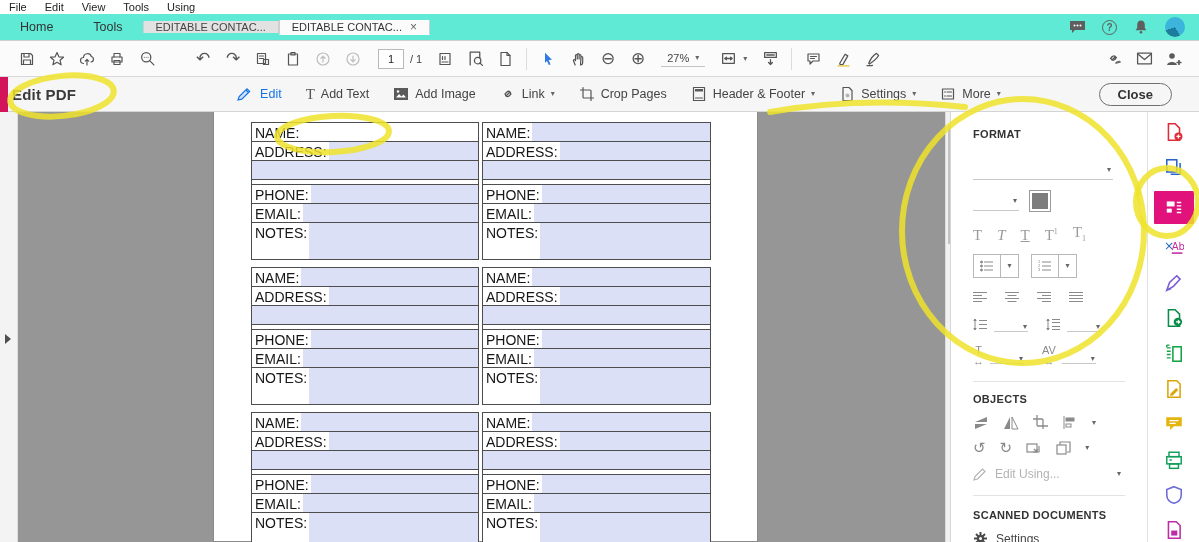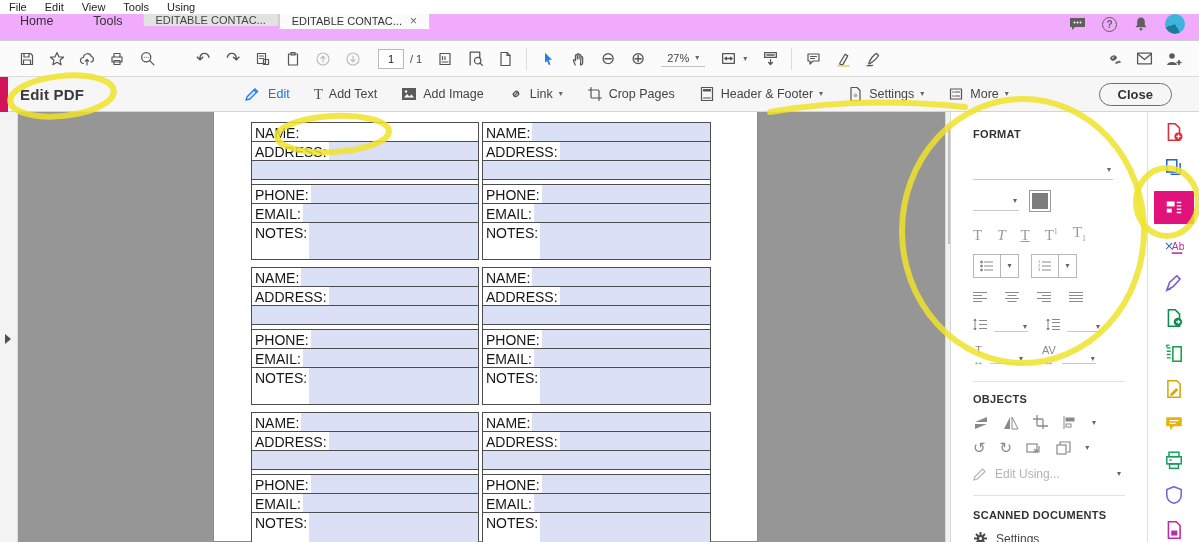--- a/index.html
+++ b/index.html
@@ -10,21 +10,21 @@
   html,body{width:1199px;height:542px;overflow:hidden}
   body{font-family:"Liberation Sans",sans-serif;background:#fff;position:relative}
   svg{display:block}
   .ic{stroke:var(--ink);fill:none;stroke-width:1.2;stroke-linecap:round;stroke-linejoin:round}
 
   
   .menubar{height:14px;display:flex;align-items:center;background:#fff;font-size:11px;color:#222}
   .menubar span{padding:0 9px;cursor:default}
 
   
-  .tabbar{height:27px;background:#f0abfc;border-bottom:1px solid #cfcfcf;display:flex;align-items:flex-start;font-size:12.5px;color:#333}
+  .tabbar{height:27px;background:#5eead4;border-bottom:1px solid #cfcfcf;display:flex;align-items:center;font-size:12.5px;color:#333}
   .tabbtn{display:flex;align-items:center;padding:0 20px}
   .doctab{display:flex;align-items:center;gap:8px;padding:0 12px;font-size:11px;color:#444;background:#e2e2e2;border-left:1px solid #cfcfcf;border-right:1px solid #cfcfcf;min-width:128px;justify-content:center}
   .doctab.active{background:#fbfbfb;margin-bottom:-1px;border-bottom:1px solid #fbfbfb;color:#333}
   .doctab .x{font-size:12px;color:#666}
   .tabright{margin-left:auto;display:flex;align-items:center;gap:16px;padding-right:14px}
   .qcircle{width:15px;height:15px;border:1.4px solid #5f5f5f;border-radius:50%;font-size:10px;color:#5f5f5f;display:flex;align-items:center;justify-content:center;font-weight:bold}
   .avatar{width:20px;height:20px;border-radius:50%;background:conic-gradient(from 150deg,#1d7c9c 0 100deg,#3cb4dc 100deg 360deg)}
 
   
   .toolbar{height:36px;background:#fbfbfb;border-bottom:1px solid #d9d9d9;display:flex;align-items:center;padding-left:12px}
@@ -33,21 +33,21 @@
   .tbtn.dis{color:#bdbdbd}
   .vsep{width:1px;height:22px;background:#dcdcdc;margin:0 6px}
   .pageinput{width:26px;height:20px;border:1px solid #b9b9b9;background:#fff;text-align:center;font-size:11px;color:#222;margin:0 6px 0 10px}
   .pagetotal{font-size:11px;color:#444;margin-right:8px}
   .zoombox{display:flex;align-items:center;gap:6px;border-bottom:1px solid #c4c4c4;padding:2px 6px;margin:0 8px;font-size:11px;color:#444}
   .caret{font-size:8px;color:#666;line-height:1}
 
   
   .editbar{height:35px;background:#f6f6f6;border-bottom:1px solid #d4d4d4;display:flex;align-items:center;position:relative}
   .modebar{position:absolute;left:0;top:0;width:8px;height:35px;background:var(--accent)}
-  .editbar .title{margin-left:20px;font-size:15px;font-weight:bold;color:#3a3a3a;letter-spacing:.2px}
+  .editbar .title{margin-left:12px;font-size:15px;font-weight:bold;color:#3a3a3a;letter-spacing:.2px}
   .edittools{display:flex;align-items:center;gap:24px;margin-left:160px;font-size:12.5px;color:#444}
   .etool{display:flex;align-items:center;gap:6px;cursor:pointer;white-space:nowrap}
   .etool.blue{color:var(--edit-blue)}
   .etool .bigT{font-size:15px;color:#555;font-family:"Liberation Serif",serif}
   .closebtn{position:absolute;right:27px;border:1px solid #6f6f6f;border-radius:13px;padding:3px 18px;font-size:13px;font-weight:600;color:#333;background:transparent;cursor:pointer}
 
   
   .content{position:absolute;top:112px;left:0;width:1199px;height:430px}
   .leftstrip{position:absolute;left:0;top:0;width:18px;height:430px;background:#f3f3f3;border-right:1px solid #dedede}
   .tri-r{width:0;height:0;border-top:5px solid transparent;border-bottom:5px solid transparent;border-left:6px solid #4f4f4f}

